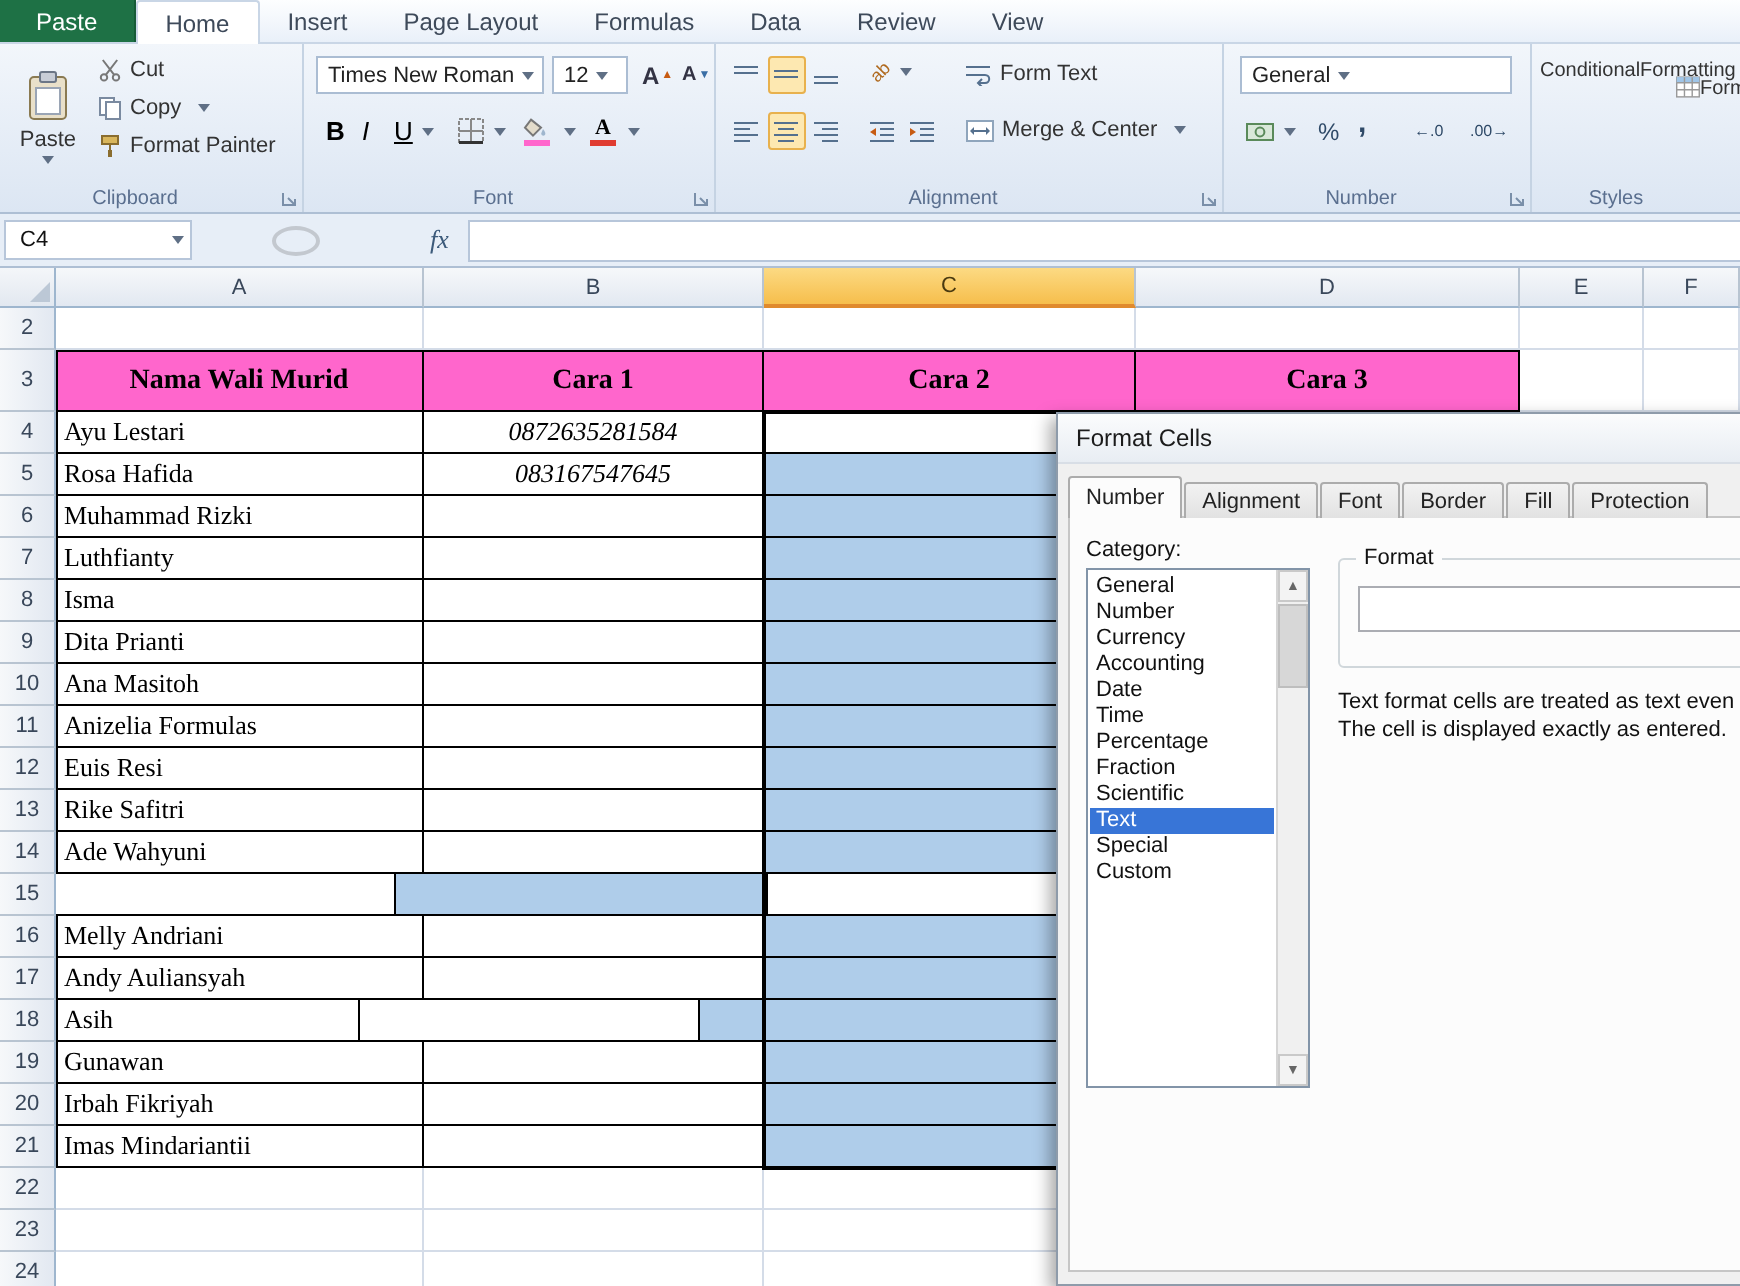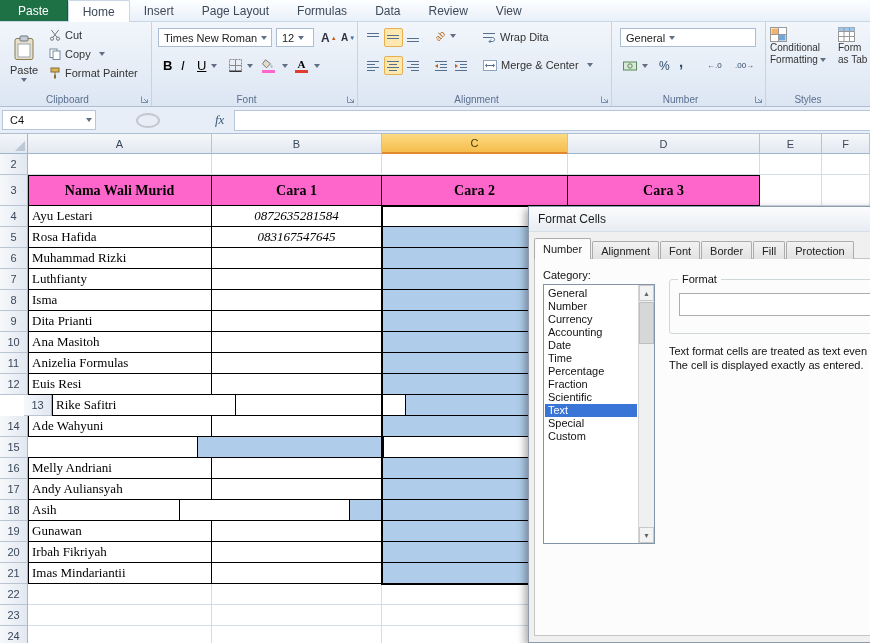--- a/index.html
+++ b/index.html
@@ -26,21 +26,21 @@
   .iconbtn { position:absolute; display:flex; align-items:center; justify-content:center; gap:1px;
              height:19px; padding:0 2px; border-radius:2px; border:1px solid transparent; }
   .iconbtn.on { background:#FDE8B1; border-color:#E8B14D; }
   .combo { position:absolute; background:#fff; border:1px solid #ABBDD3; height:19px;
            display:flex; align-items:center; padding:0 3px 0 5px; font-size:11px; color:#222; }
   .dd { width:0; height:0; border-left:3px solid transparent; border-right:3px solid transparent;
         border-top:4px solid #5f6f85; margin-left:4px; flex:none; }
   .paste { position:absolute; left:4px; top:3px; width:40px; height:66px; display:flex; flex-direction:column;
            align-items:center; justify-content:center; gap:2px; font-size:11px; color:#333; border-radius:3px; }
   .colorbar { display:block; width:13px; height:3px; margin-top:1px; }
-  .bigbtn { position:absolute; display:flex; flex-direction:column; align-items:flex-start; font-size:10px;
+  .bigbtn { position:absolute; display:flex; flex-direction:row; align-items:flex-end; font-size:10px;
             color:#333; line-height:12px; text-align:center; }
 
   
   .fbar { position:absolute; top:107px; left:0; width:870px; height:27px; background:#E7EEF7;
           border-bottom:1px solid #AEBFD4; display:flex; align-items:center; }
   .namebox { width:94px; height:20px; background:#fff; border:1px solid #B7C6DA; margin-left:2px;
              display:flex; align-items:center; padding:0 3px 0 7px; font-size:11px; color:#111; }
   .circle { width:24px; height:15px; border:2px solid #C3C8CF; border-radius:50%; margin-left:40px; }
   .fx { font-style:italic; font-family:"Liberation Serif", serif; font-size:13px; color:#3c5a7a; margin:0 10px 0 55px; }
   .finput { flex:1; height:21px; background:#fff; border:1px solid #B7C6DA; border-right:none; }
@@ -233,21 +233,21 @@
       </div>
       <div class="iconbtn" style="left:74px;top:4px">
         <span style="display:inline-block;transform:rotate(-45deg);font-size:9px;color:#B06A1F">ab</span>
         <span class="dd"></span>
       </div>
       <div class="smallbtn" style="left:122px;top:8px">
         <svg width="13" height="11" viewBox="0 0 13 11">
             <path d="M0 1.5h12M0 5.5h9.5c2.8 0 2.8 4 0 4h-3" fill="none" stroke="#55708E"></path>
             <path d="M8 7.5l-2 2 2 2" fill="none" stroke="#55708E"></path>
           </svg>
-        <span class="lbl">Wrap Dita</span>
+        <span class="lbl">Form Text</span>
       </div>
       <div class="iconbtn" style="left:6px;top:34px">
         <svg width="13" height="11" viewBox="0 0 13 11">
             <path d="M0 1.5h12M0 4.5h8M0 7.5h12M0 10.5h8" stroke="#55708E"></path>
           </svg>
       </div>
       <div class="iconbtn on" style="left:26px;top:34px">
         <svg width="13" height="11" viewBox="0 0 13 11">
             <path d="M0 1.5h12M2 4.5h8M0 7.5h12M2 10.5h8" stroke="#55708E"></path>
           </svg>
@@ -454,21 +454,21 @@
         </div>
         <div class="rowline" style="height: 21px;">
           <div class="rowhdr">12</div>
           <div class="cell tb tb-left" style="width: 184px;">Euis Resi</div>
           <div class="cell numcell tb" style="width: 170px;"></div>
           <div class="cell selcell tb" style="width: 186px;"></div>
           <div class="cell tb" style="width: 192px;"></div>
           <div class="cell" style="width: 62px;"></div>
           <div class="cell" style="width: 48px;"></div>
         </div>
-        <div class="rowline" style="height: 21px; padding-left: 24px;">
+        <div class="rowline" style="height: 21px;">
           <div class="rowhdr">13</div>
           <div class="cell tb tb-left" style="width: 184px;">Rike Safitri</div>
           <div class="cell numcell tb" style="width: 170px;"></div>
           <div class="cell selcell tb" style="width: 186px;"></div>
           <div class="cell tb" style="width: 192px;"></div>
           <div class="cell" style="width: 62px;"></div>
           <div class="cell" style="width: 48px;"></div>
         </div>
         <div class="rowline" style="height: 21px;">
           <div class="rowhdr">14</div>

